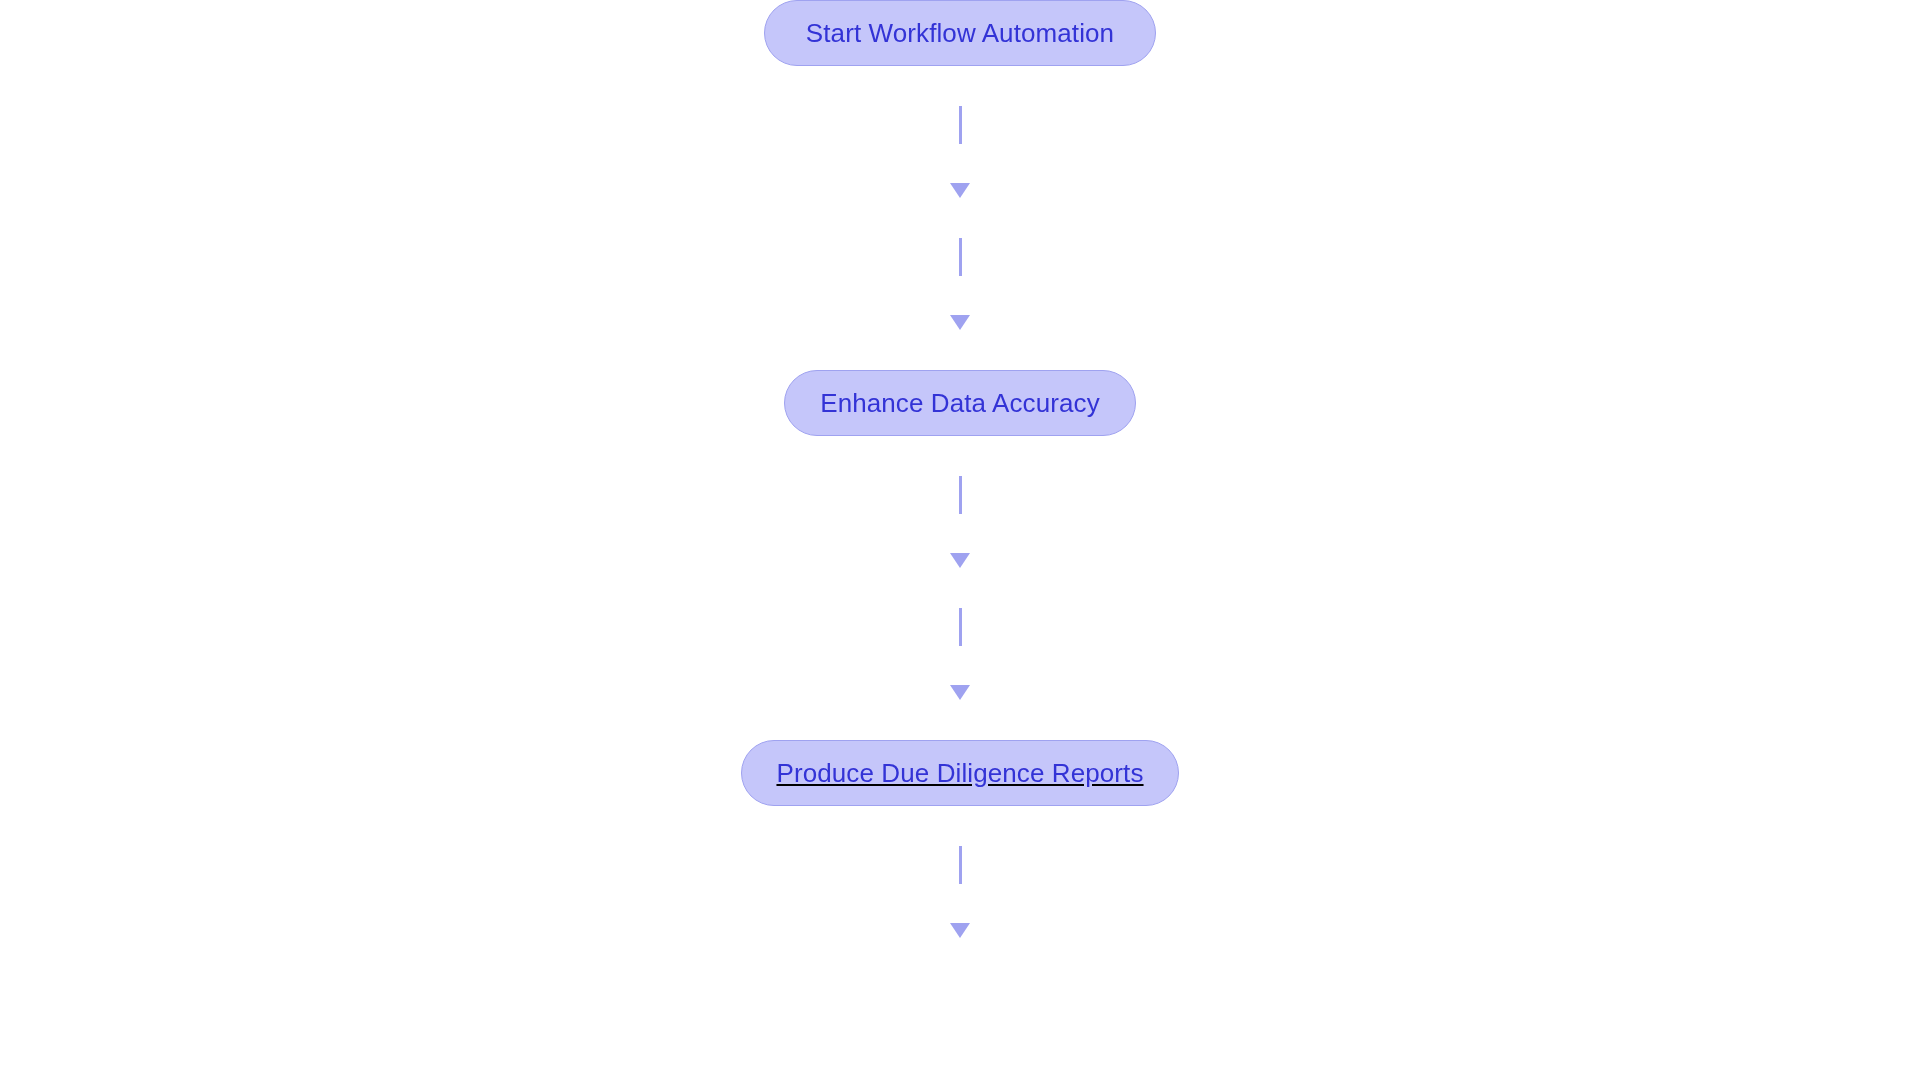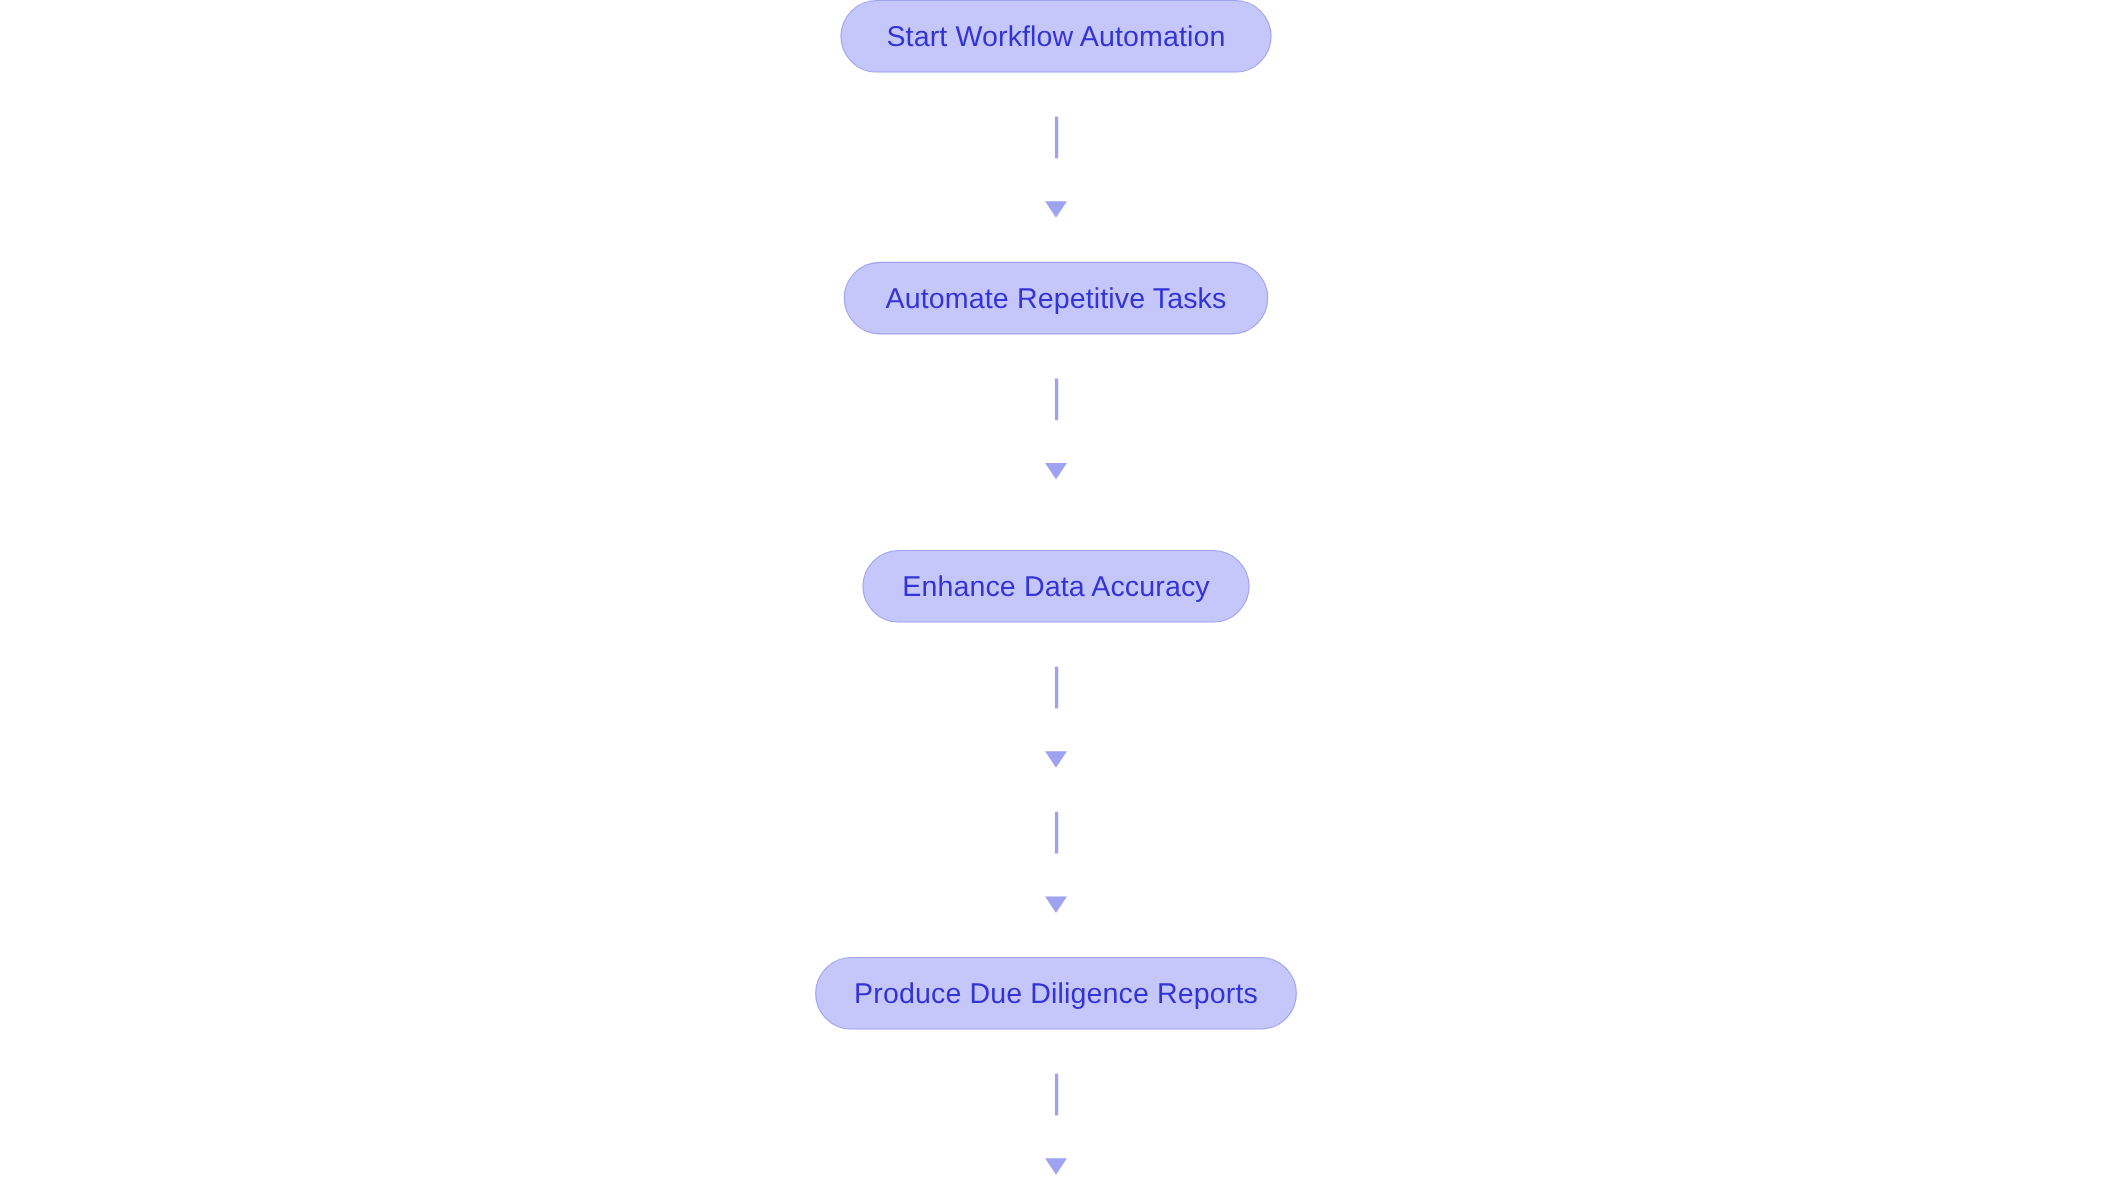--- a/index.html
+++ b/index.html
@@ -72,46 +72,41 @@
     height: 0;
     border-left: 10px solid transparent;
     border-right: 10px solid transparent;
     border-top: 15px solid #9fa2f0;
     margin-top: -1px;
   }
 
   
   .node-w-1 { min-width: 392px; }
   .node-w-2 { min-width: 386px; }
-  .node-w-3 { min-width: 352px; margin-top: 24px; }
+  .node-w-3 { min-width: 352px; }
   .node-w-4 { min-width: 420px; }
-  .node-w-5 { min-width: 428px; }
+  .node-w-5 { min-width: 428px; text-decoration: underline; }
   .node-w-6 { min-width: 394px; }
 </style>
 </head>
 <body>
 
 <div id="flowchart-canvas">
 
   <div class="flow-row">
     <div class="flow-node node-w-1">
       <span class="flow-node-label">Start Workflow Automation</span>
     </div>
   </div>
 
   <div class="flow-connector">
     <div class="connector-line"></div>
     <div class="connector-arrowhead"></div>
   </div>
 
-  <div class="flow-row">
-    <div class="flow-node node-w-2">
-      <span class="flow-node-label">Automate Repetitive Tasks</span>
-    </div>
-  </div>
 
   <div class="flow-connector">
     <div class="connector-line"></div>
     <div class="connector-arrowhead"></div>
   </div>
 
   <div class="flow-row">
     <div class="flow-node node-w-3">
       <span class="flow-node-label">Enhance Data Accuracy</span>
     </div>

